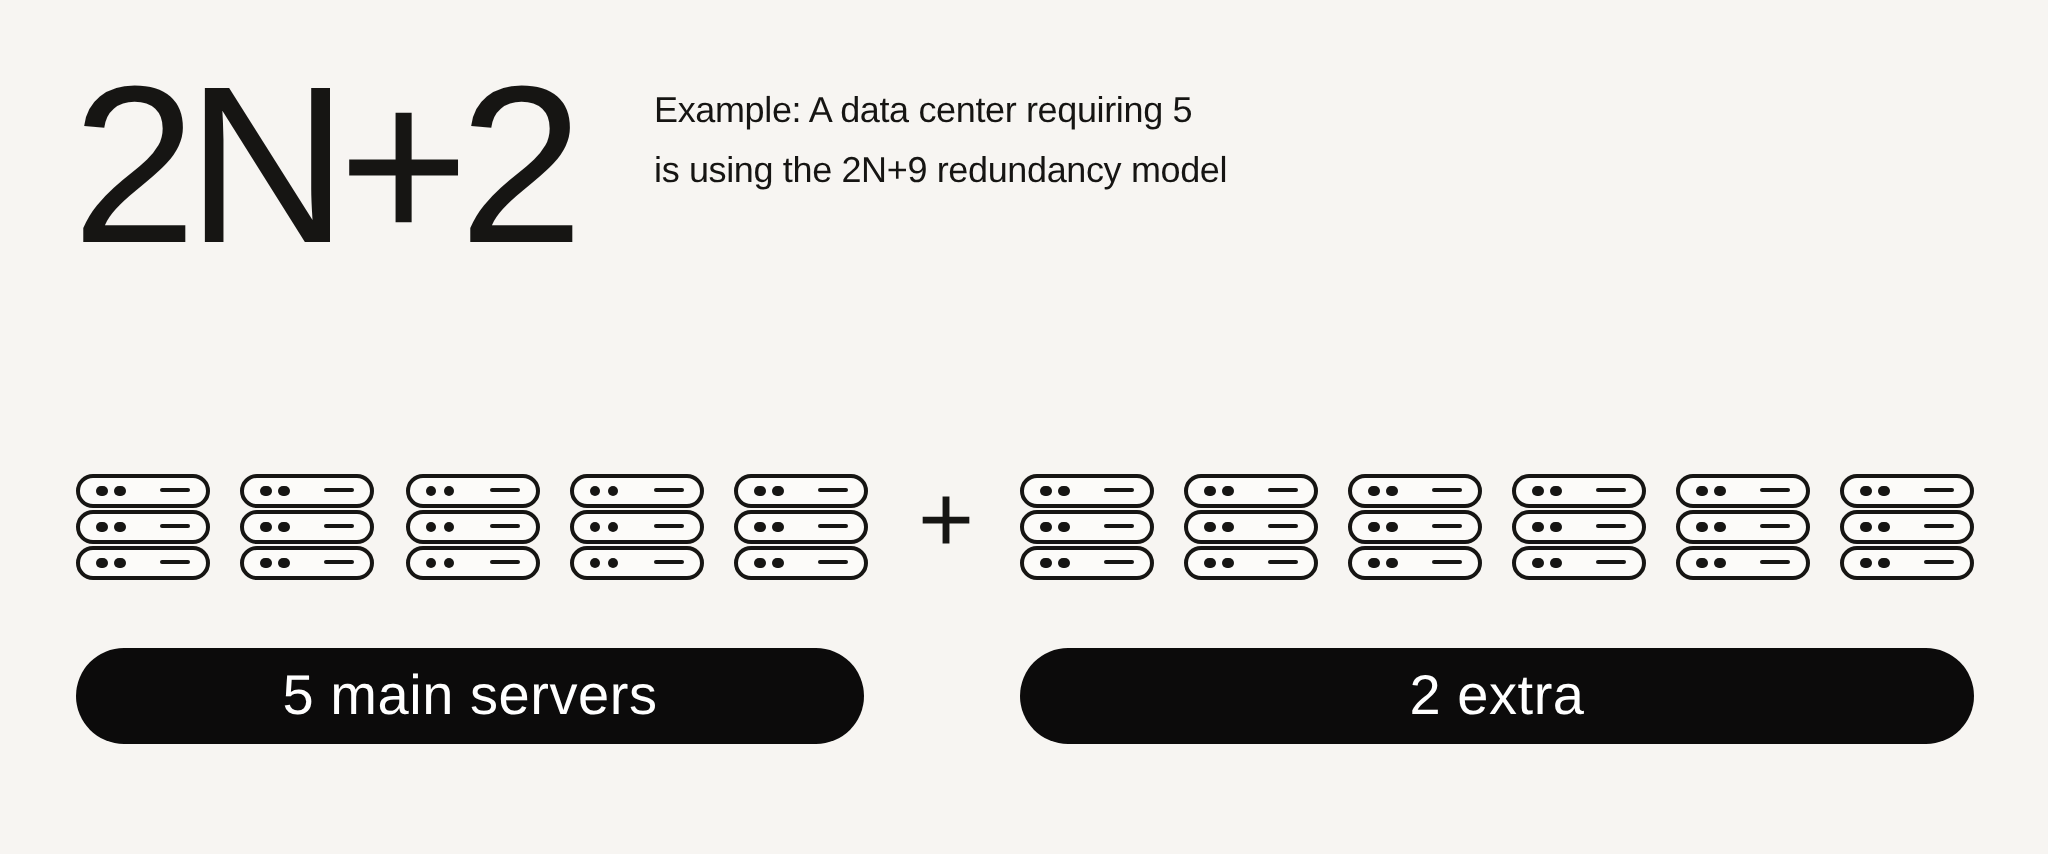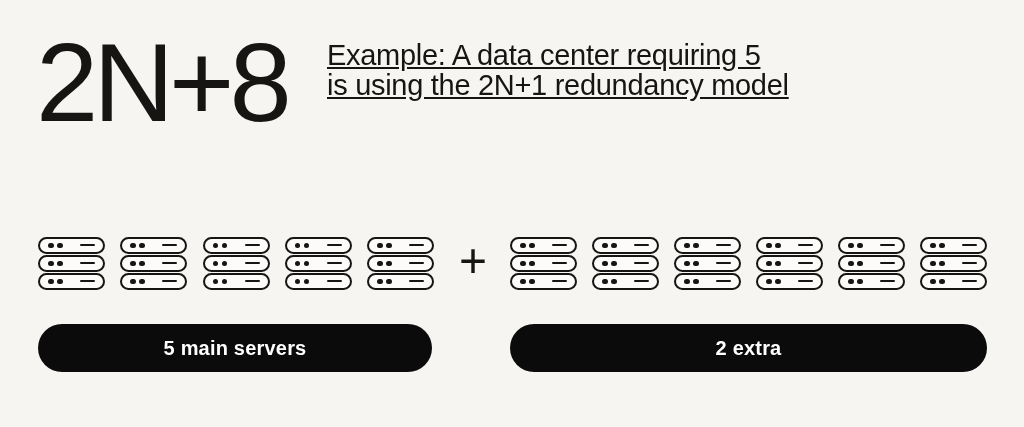--- a/index.html
+++ b/index.html
@@ -21,23 +21,22 @@
   }
   .title{
     position:absolute;left:36px;top:27px;
     font-size:112px;line-height:1;font-weight:400;
     letter-spacing:-0.045em;
     color:var(--ink);
     white-space:nowrap;
   }
   .desc{
     position:absolute;left:327px;top:40px;
-    font-size:29px;line-height:30px;letter-spacing:-0.01em;
+    font-size:18px;line-height:30px;letter-spacing:-0.01em;
     color:var(--ink);
-    text-decoration:underline;
   }
   .group{
     position:absolute;top:237px;
     display:flex;justify-content:space-between;align-items:flex-start;
   }
   .group-main{left:38px;width:396px;}
   .group-extra{left:510px;width:477px;}
   .stack{display:flex;flex-direction:column;gap:1.5px;width:67px;}
   .server{
     position:relative;width:67px;height:16.5px;
@@ -58,34 +57,34 @@
   .pill{
     position:absolute;top:324px;height:48px;
     background:var(--pill-bg);
     border-radius:24px;
     display:flex;align-items:center;justify-content:center;
   }
   .pill-main{left:38px;width:394px;}
   .pill-extra{left:510px;width:477px;}
   .pill-label{
     color:var(--pill-text);
-    font-size:20px;font-weight:700;letter-spacing:0.01em;
+    font-size:28px;font-weight:400;letter-spacing:0.01em;
     white-space:nowrap;
   }
 </style>
 </head>
 <body>
 
 <div class="canvas">
 
-  <div class="title">2N+8</div>
+  <div class="title">2N+2</div>
 
   <div class="desc">
     <div>Example: A data center requiring 5</div>
-    <div>is using the 2N+1 redundancy model</div>
+    <div>is using the 2N+9 redundancy model</div>
   </div>
 
   <div class="group group-main">
       <div class="stack">
         <div class="server">
           <span class="dots">
             <i></i>
             <i></i>
           </span>
           <span class="dash"></span>

